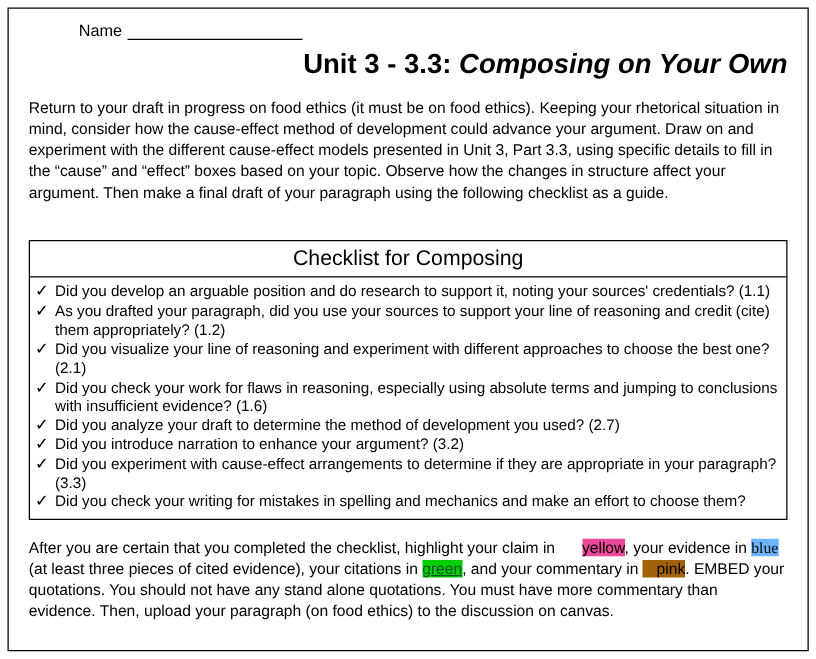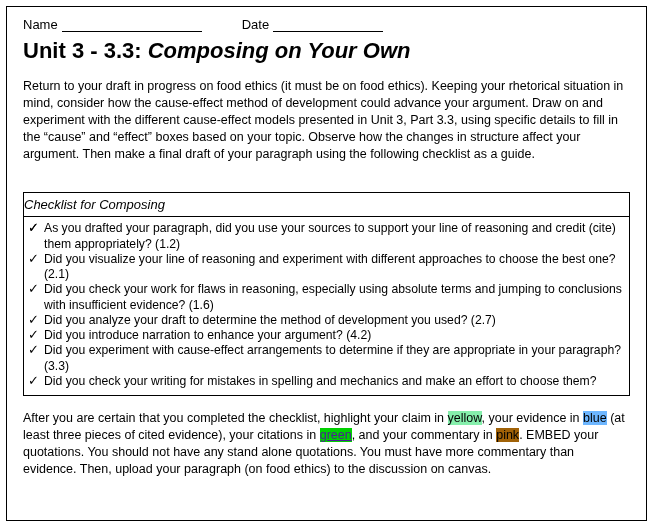--- a/index.html
+++ b/index.html
@@ -15,51 +15,52 @@
       border: 1px solid #000;
       margin: 6px;
       padding: 10px 16px 12px 16px;
       height: 515px;
     }
     .header-line {
       display: flex;
       gap: 40px;
       font-size: 13px;
       margin-bottom: 6px;
+      margin-left: 40px;
     }
     .header-line .field { display: flex; align-items: flex-end; }
     .blank-line {
       display: inline-block;
       border-bottom: 1px solid #000;
       min-width: 140px;
       height: 14px;
       margin-left: 4px;
     }
     .blank-line.short { min-width: 110px; }
     .title {
-      text-align: left;
+      text-align: right;
       font-size: 22px;
       font-weight: bold;
       margin-bottom: 14px;
     }
     .title em { font-style: italic; }
     .intro {
       font-size: 12.5px;
       line-height: 1.35;
       margin-bottom: 30px;
     }
     .checklist-box {
       border: 1px solid #000;
       margin-bottom: 14px;
     }
     .checklist-title {
-      font-size: 13px;
+      text-align: center;
+      font-size: 17px;
       padding: 4px 0;
       border-bottom: 1px solid #000;
-      font-style: italic;
     }
     .checklist-items {
       padding: 4px 6px 6px 4px;
     }
     .check-item {
       font-size: 12.2px;
       line-height: 1.25;
       position: relative;
       padding-left: 16px;
       margin-bottom: 0px;
@@ -69,72 +70,69 @@
       left: 0;
       top: 0;
       font-size: 13px;
       line-height: 1;
       color: #000;
     }
     .after {
       font-size: 12.5px;
       line-height: 1.35;
     }
-    .hl-yellow { background: #86efac; }
-    .hl-blue { background: #6db6ff; }
-    .hl-green { background: #00d000; color:#4c1d95;text-decoration:underline; }
-    .hl-pink { background: #a16207; }
+    .hl-yellow { background: #ec4899; margin-left: 18px; }
+    .hl-blue { background: #6db6ff; font-family: Liberation Serif, serif; }
+    .hl-green { background: #00d000; color:#14532d;text-decoration:underline; }
+    .hl-pink { background: #a16207; padding-left: 11px; }
   </style>
 </head>
 <body>
 
 <div class="page">
 
   <div class="header-line">
     <div class="field">
       <span>Name</span>
       <span class="blank-line"></span>
-    </div>
-    <div class="field">
-      <span>Date</span>
-      <span class="blank-line short"></span>
     </div>
   </div>
 
   <div class="title">
     <span>Unit 3 - 3.3: </span><em>Composing on Your Own</em>
   </div>
 
   <div class="intro">Return to your draft in progress on food ethics (it must be on food ethics). Keeping your rhetorical situation in mind, consider how the cause-effect method of development could advance your argument. Draw on and experiment with the different cause-effect models presented in Unit 3, Part 3.3, using specific details to fill in the “cause” and “effect” boxes based on your topic. Observe how the changes in structure affect your argument. Then make a final draft of your paragraph using the following checklist as a guide.</div>
 
   <div class="checklist-box">
     <div class="checklist-title">Checklist for Composing</div>
     <div class="checklist-items">
       <div class="check-item">
         <span class="checkmark">✓</span>
+        <span>Did you develop an arguable position and do research to support it, noting your sources' credentials? (1.1)</span>
       </div>
       <div class="check-item">
         <span class="checkmark">✓</span>
         <span>As you drafted your paragraph, did you use your sources to support your line of reasoning and credit (cite) them appropriately? (1.2)</span>
       </div>
       <div class="check-item">
         <span class="checkmark">✓</span>
         <span>Did you visualize your line of reasoning and experiment with different approaches to choose the best one? (2.1)</span>
       </div>
       <div class="check-item">
         <span class="checkmark">✓</span>
         <span>Did you check your work for flaws in reasoning, especially using absolute terms and jumping to conclusions with insufficient evidence? (1.6)</span>
       </div>
       <div class="check-item">
         <span class="checkmark">✓</span>
         <span>Did you analyze your draft to determine the method of development you used? (2.7)</span>
       </div>
       <div class="check-item">
         <span class="checkmark">✓</span>
-        <span>Did you introduce narration to enhance your argument? (4.2)</span>
+        <span>Did you introduce narration to enhance your argument? (3.2)</span>
       </div>
       <div class="check-item">
         <span class="checkmark">✓</span>
         <span>Did you experiment with cause-effect arrangements to determine if they are appropriate in your paragraph? (3.3)</span>
       </div>
       <div class="check-item">
         <span class="checkmark">✓</span>
         <span>Did you check your writing for mistakes in spelling and mechanics and make an effort to choose them?</span>
       </div>
     </div>

